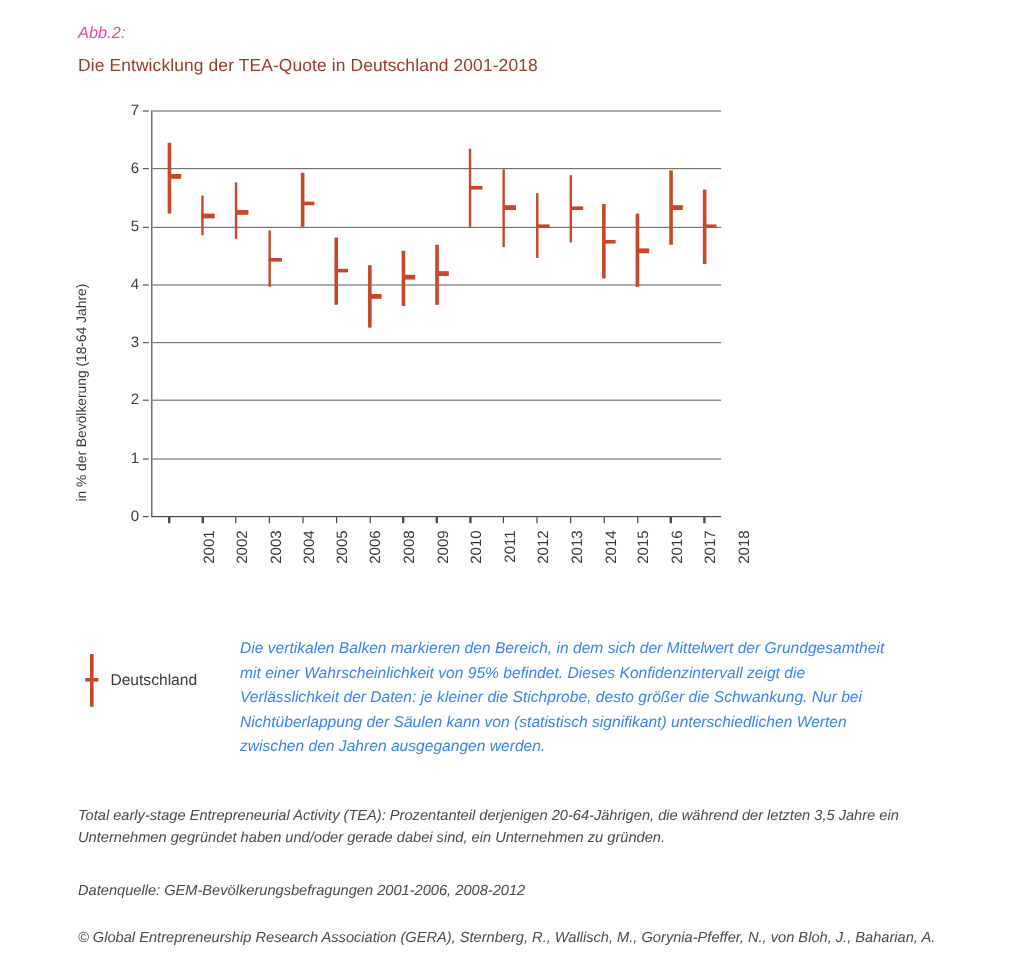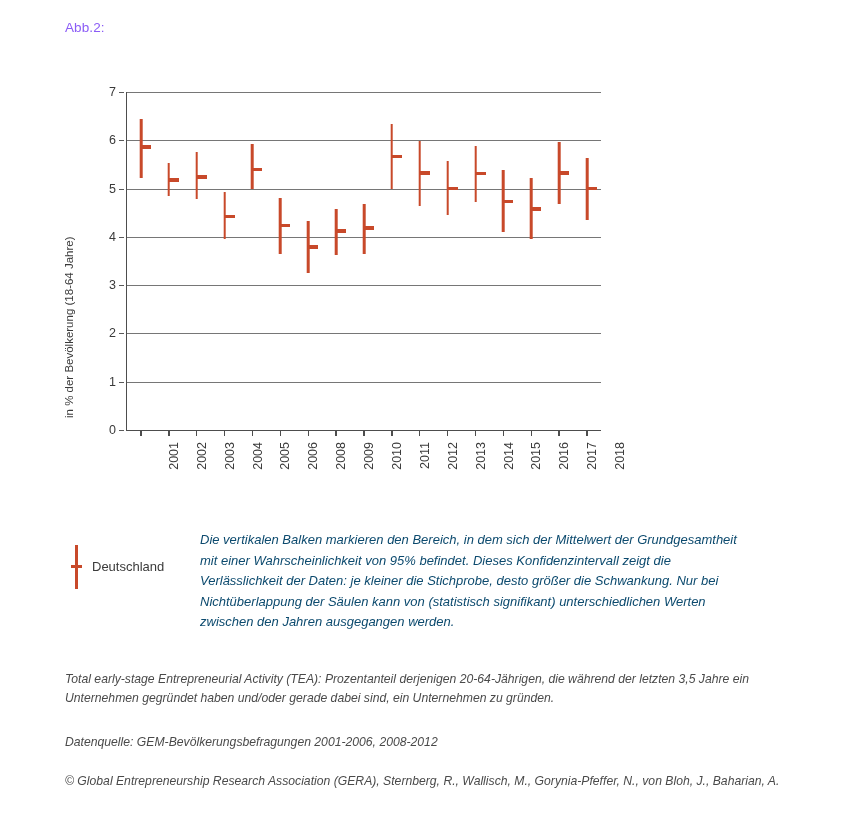--- a/index.html
+++ b/index.html
@@ -17,24 +17,25 @@
   }
 
   
   #figure-header {
     position: absolute;
     left: 65px;
     top: 18px;
     width: 700px;
   }
   #figure-header .fig-label {
-    color: #8b5cf6;
+    color: #ec4899;
     font-size: 13.5px;
     line-height: 20px;
     letter-spacing: .1px;
+    font-style: italic;
   }
   #figure-header .fig-title {
     color: #9c3a2a;
     font-size: 14.5px;
     line-height: 22px;
     margin-top: 6px;
     letter-spacing: .1px;
   }
 
   
@@ -178,21 +179,21 @@
     color: #3a3a3a;
   }
   #chart-note {
     position: absolute;
     left: 200px;
     top: 530px;
     width: 545px;
     font-style: italic;
     font-size: 13px;
     line-height: 20.5px;
-    color: #0c4a6e;
+    color: #3b82f6;
   }
 
   
   .footnote {
     position: absolute;
     left: 65px;
     width: 730px;
     font-style: italic;
     font-size: 12.2px;
     line-height: 19px;
@@ -200,20 +201,21 @@
   }
   #footnote-tea { top: 670px; }
   #footnote-source { top: 733px; }
   #footnote-copyright { top: 772px; }
 </style>
 </head>
 <body>
 
 <div id="figure-header">
   <div class="fig-label">Abb.2:</div>
+  <div class="fig-title">Die Entwicklung der TEA-Quote in Deutschland 2001-2018</div>
 </div>
 
 <div id="chart-area">
 
   <div id="y-axis-title">in % der Bevölkerung (18-64 Jahre)</div>
 
   <div id="plot-wrap">
     <div id="y-ticks">
         <div class="y-tick-label" style="top: 338px;">0</div>
         <div class="y-tick-mark" style="top: 338px;"></div>

